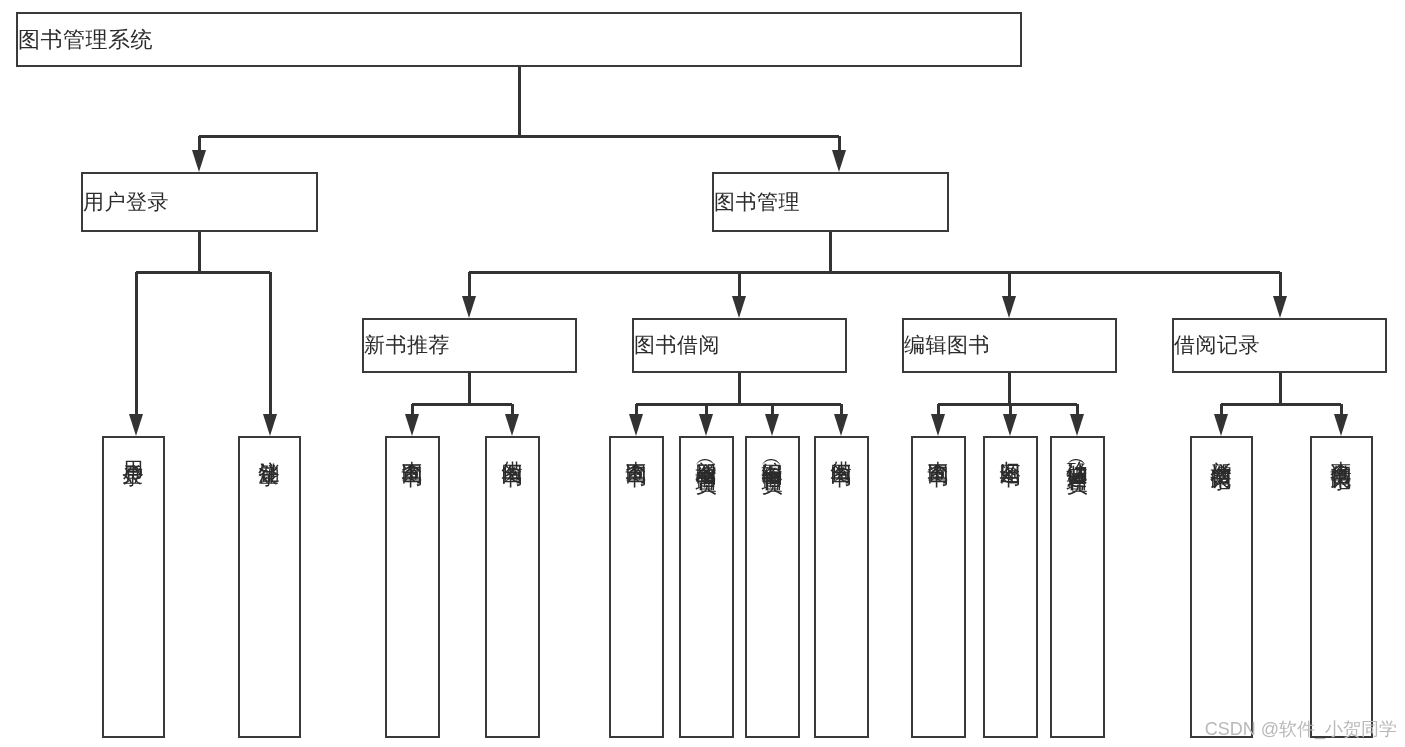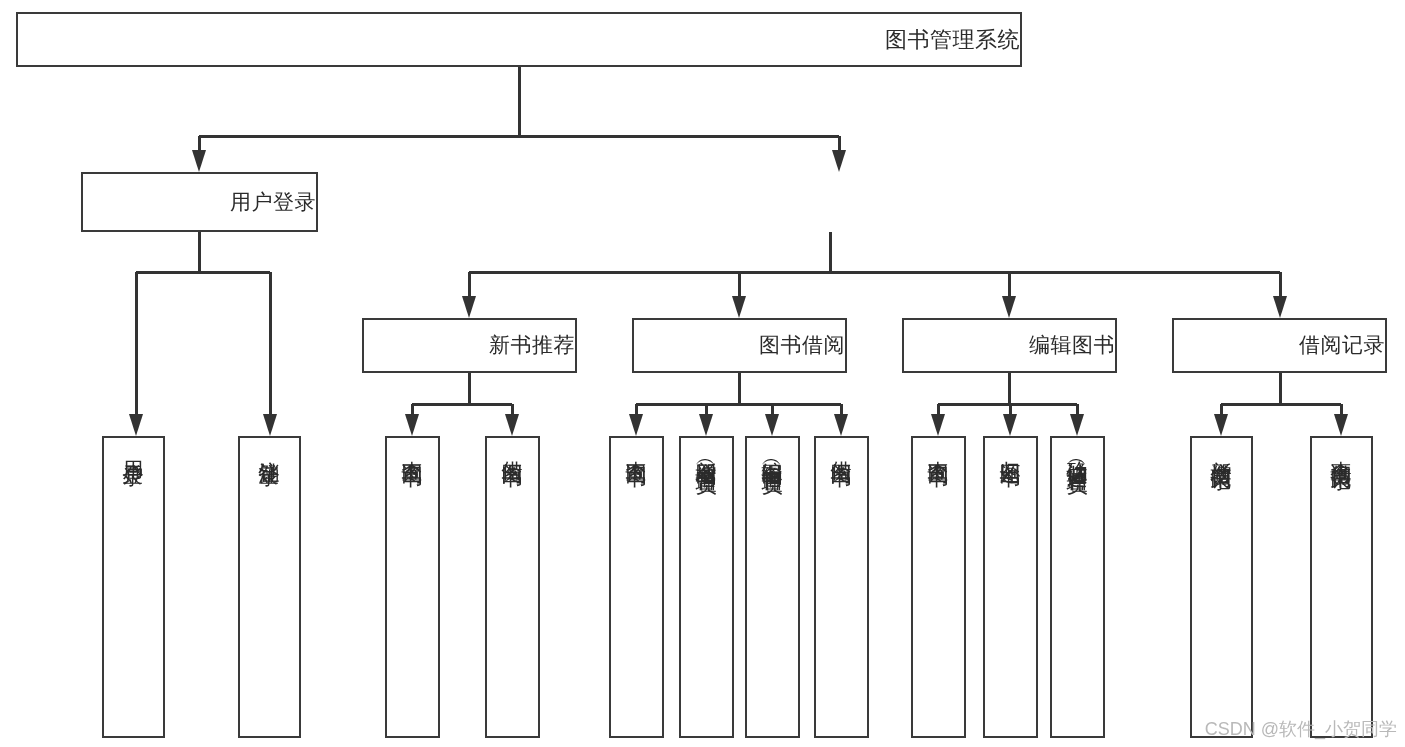--- a/index.html
+++ b/index.html
@@ -26,21 +26,21 @@
     height: 747px;
     pointer-events: none;
   }
   .node {
     position: absolute;
     box-sizing: border-box;
     background: #ffffff;
     border: 2px solid #3a3a3a;
     display: flex;
     align-items: center;
-    justify-content: flex-end;
+    justify-content: flex-start;
     color: #2b2b2b;
     z-index: 2;
   }
   .node .label {
     display: block;
     line-height: 1.18;
     letter-spacing: 0.5px;
   }
   
   .node.h .label {
@@ -137,20 +137,23 @@
     </svg>
 
   <div class="node h root" id="node-root" style="left: 16px; top: 12px; width: 1006px; height: 55px;">
     <span class="label">图书管理系统</span>
   </div>
 
   <div class="watermark">CSDN @软件_小贺同学</div>
 <div class="node h" style="left: 81px; top: 172px; width: 237px; height: 60px;">
       <span class="label">用户登录</span>
     </div>
+    <div class="node h" style="left: 712px; top: 172px; width: 237px; height: 60px;">
+      <span class="label">图书管理</span>
+    </div>
     <div class="node h" style="left: 632px; top: 318px; width: 215px; height: 55px;">
       <span class="label">图书借阅</span>
     </div>
     <div class="node h" style="left: 362px; top: 318px; width: 215px; height: 55px;">
       <span class="label">新书推荐</span>
     </div>
     <div class="node h" style="left: 902px; top: 318px; width: 215px; height: 55px;">
       <span class="label">编辑图书</span>
     </div>
     <div class="node h" style="left: 1172px; top: 318px; width: 215px; height: 55px;">

